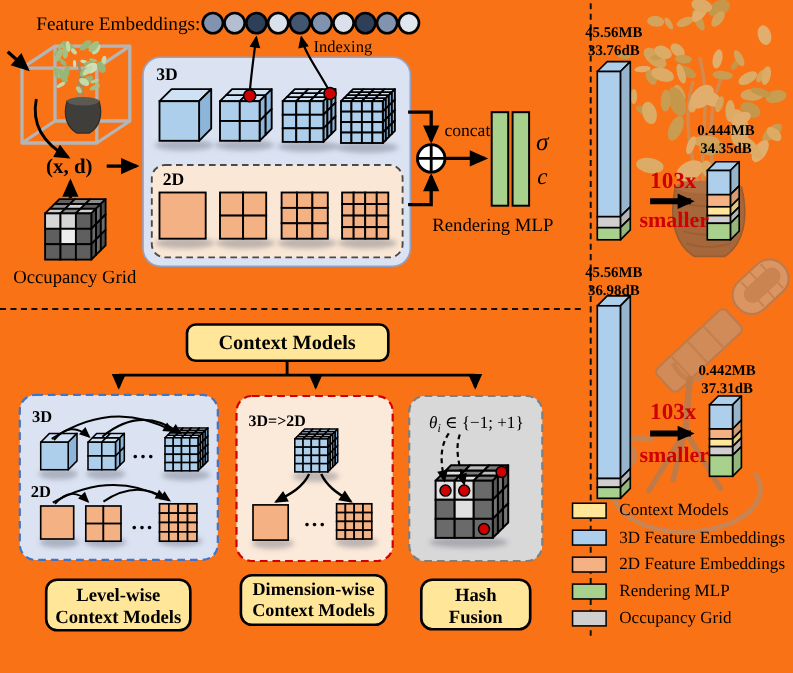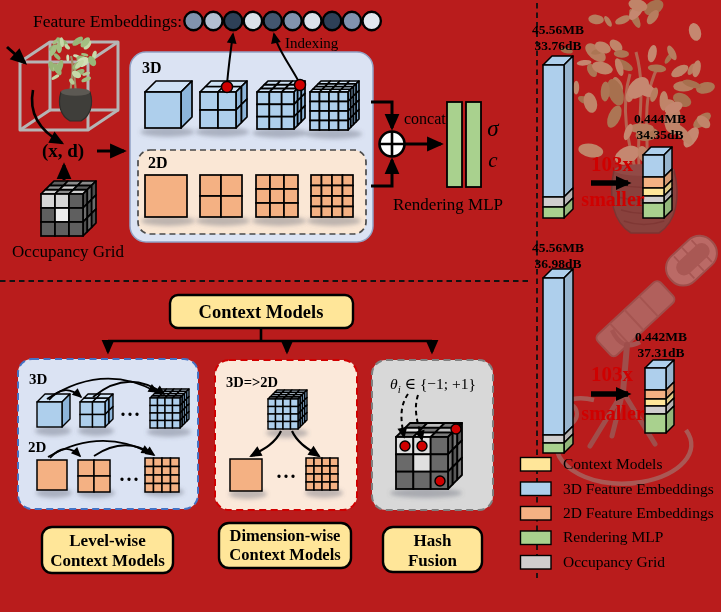--- a/index.html
+++ b/index.html
@@ -1,16 +1,16 @@
 <!DOCTYPE html>
 <html><head>
 <meta charset="utf-8">
 <style>
   html,body{margin:0;padding:0;background:#fff;}
-  .stage{position:relative;width:721px;height:612px;background:#b91c1c;overflow:hidden;}
+  .stage{position:relative;width:721px;height:612px;background:#f97316;overflow:hidden;}
   svg{display:block;}
   text{font-family:"Liberation Serif","DejaVu Serif",serif;fill:#000;}
   .b{font-weight:bold}
   .i{font-style:italic}
   .red{fill:#cf0000}
   .panel-top{fill:#dbe3f3;stroke:#93a3c6;stroke-width:1.5}
   .panel-2d{fill:#fae7d5;stroke:#4a4a4a;stroke-width:1.7;stroke-dasharray:6 4}
   .panel-blue-d{fill:#dbe3f3;stroke:#4472c4;stroke-width:2;stroke-dasharray:7 4.5}
   .panel-peach-d{fill:#fbe9da;stroke:#d00000;stroke-width:2;stroke-dasharray:7 4.5}
   .panel-gray-d{fill:#d8d8d8;stroke:#7f7f7f;stroke-width:2;stroke-dasharray:7 4.5}

